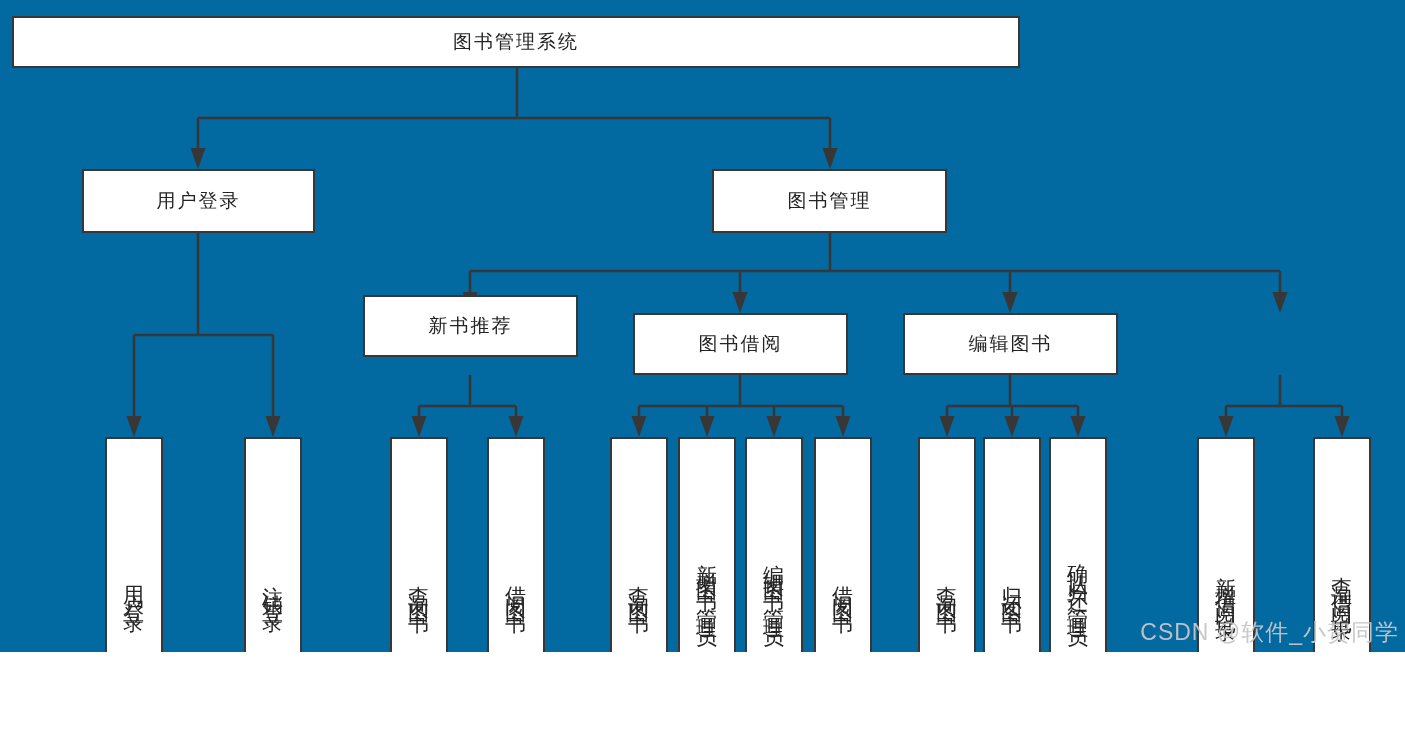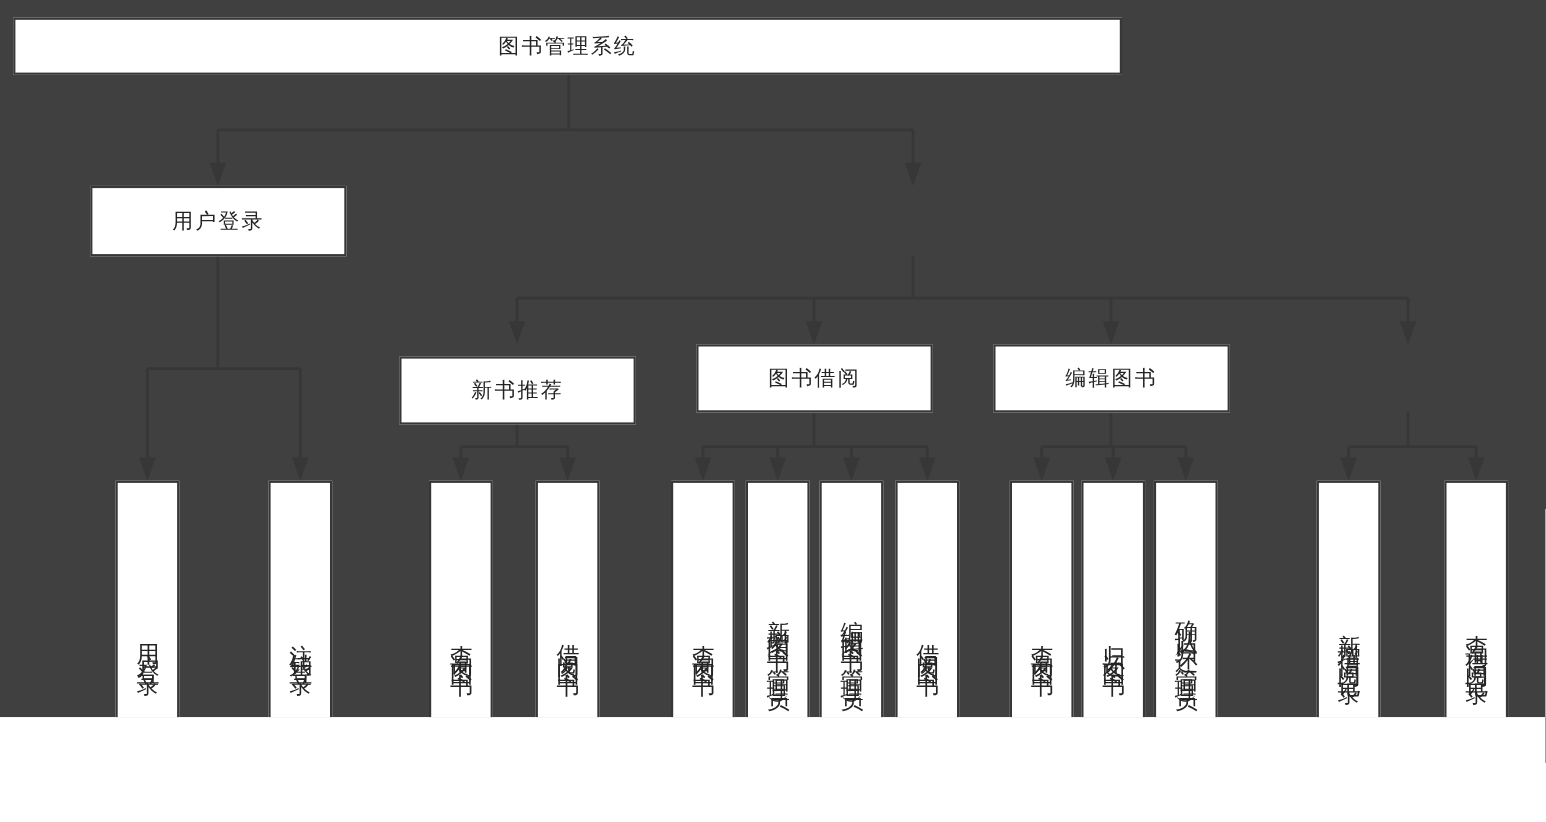--- a/index.html
+++ b/index.html
@@ -1,20 +1,20 @@
 <!DOCTYPE html>
 <html><head>
 <meta charset="utf-8">
 <style>
   html, body { margin: 0; padding: 0; background: #ffffff; }
   .stage {
     position: relative;
     width: 1405px;
     height: 652px;
-    background: #404040;
+    background: #0369a1;
     overflow: hidden;
     font-family: "Liberation Sans", "DejaVu Sans", sans-serif;
   }
   .connectors {
     position: absolute;
     left: 0; top: 0;
     width: 1405px; height: 747px;
     pointer-events: none;
   }
   .box {
@@ -93,22 +93,25 @@
     </g>
   </svg>
 
   <div class="box" style="left:12px; top:16px; width:1008px; height:52px;">
     <span class="h-label">图书管理系统</span>
   </div>
 
   <div class="box" style="left:82px; top:169px; width:233px; height:64px;">
     <span class="h-label">用户登录</span>
   </div>
+  <div class="box" style="left:712px; top:169px; width:235px; height:64px;">
+    <span class="h-label">图书管理</span>
+  </div>
 
-  <div class="box" style="left:363px; top:324px; width:215px; height:62px;">
+  <div class="box" style="left:363px; top:295px; width:215px; height:62px;">
     <span class="h-label">新书推荐</span>
   </div>
   <div class="box" style="left:633px; top:313px; width:215px; height:62px;">
     <span class="h-label">图书借阅</span>
   </div>
   <div class="box" style="left:903px; top:313px; width:215px; height:62px;">
     <span class="h-label">编辑图书</span>
   </div>
 
   <div class="box leaf" style="left:105px;">
@@ -148,14 +151,15 @@
     <span class="vtext">确认归还（管理员）</span>
   </div>
 
   <div class="box leaf" style="left:1197px;">
     <span class="vtext">新增借阅记录</span>
   </div>
   <div class="box leaf" style="left:1313px;">
     <span class="vtext">查询借阅记录</span>
   </div>
 
+  <div class="watermark">CSDN @软件_小贺同学</div>
 
 </div>
 
 </body></html>

